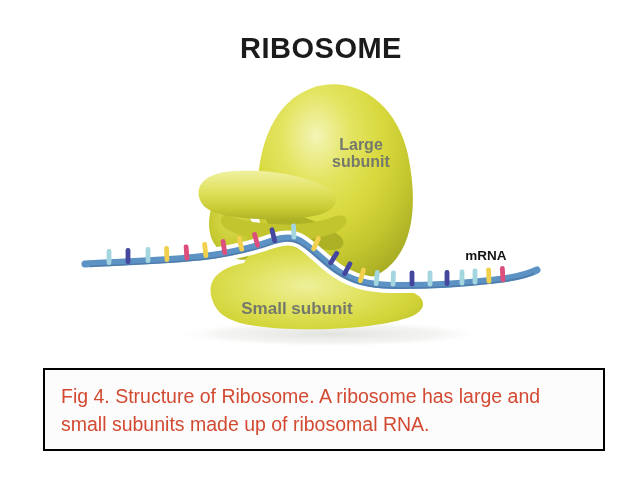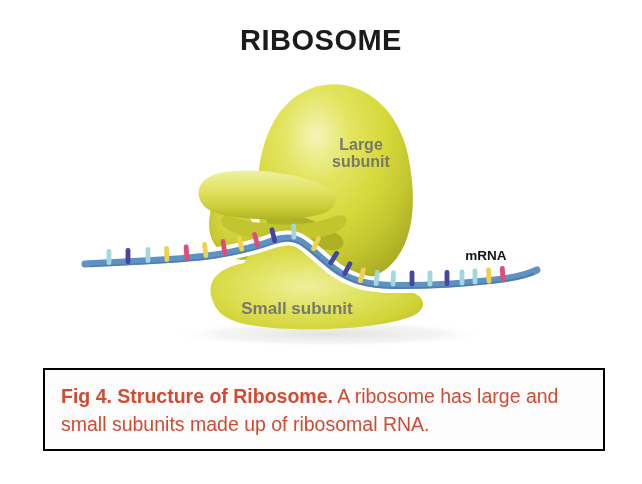--- a/index.html
+++ b/index.html
@@ -1,33 +1,33 @@
 <!DOCTYPE html>
 <html><head>
 <meta charset="utf-8">
 <style>
   html,body{margin:0;padding:0;background:#ffffff;}
   .page{
     position:relative;width:642px;height:484px;background:#ffffff;overflow:hidden;
     font-family:"Liberation Sans", sans-serif;
   }
   .page-title{
-    position:absolute;top:24px;left:0;width:642px;text-align:center;
+    position:absolute;top:32px;left:0;width:642px;text-align:center;
     font-size:29px;font-weight:bold;color:#1b1b1b;letter-spacing:0.5px;margin:0;
   }
   .figure-svg{position:absolute;left:0;top:0;width:642px;height:484px;}
   .caption-box{
     position:absolute;left:43px;top:368px;width:562px;height:83px;
     box-sizing:border-box;border:2px solid #000000;background:#fcfcfc;
     padding:13px 16px 0 16px;
   }
   .caption-text{
     font-size:19.5px;line-height:1.42;color:#d34a32;max-width:525px;
   }
-  .caption-text b{font-weight:bold;}
+  .caption-text b{font-weight:normal;}
   svg text{font-family:"Liberation Sans", sans-serif;}
   .subunit-label{font-weight:bold;fill:#75796b;}
   .mrna-label{font-weight:bold;fill:#141414;}
 </style>
 </head>
 <body>
 
 <div class="page">
 
   <h1 class="page-title">RIBOSOME</h1>

